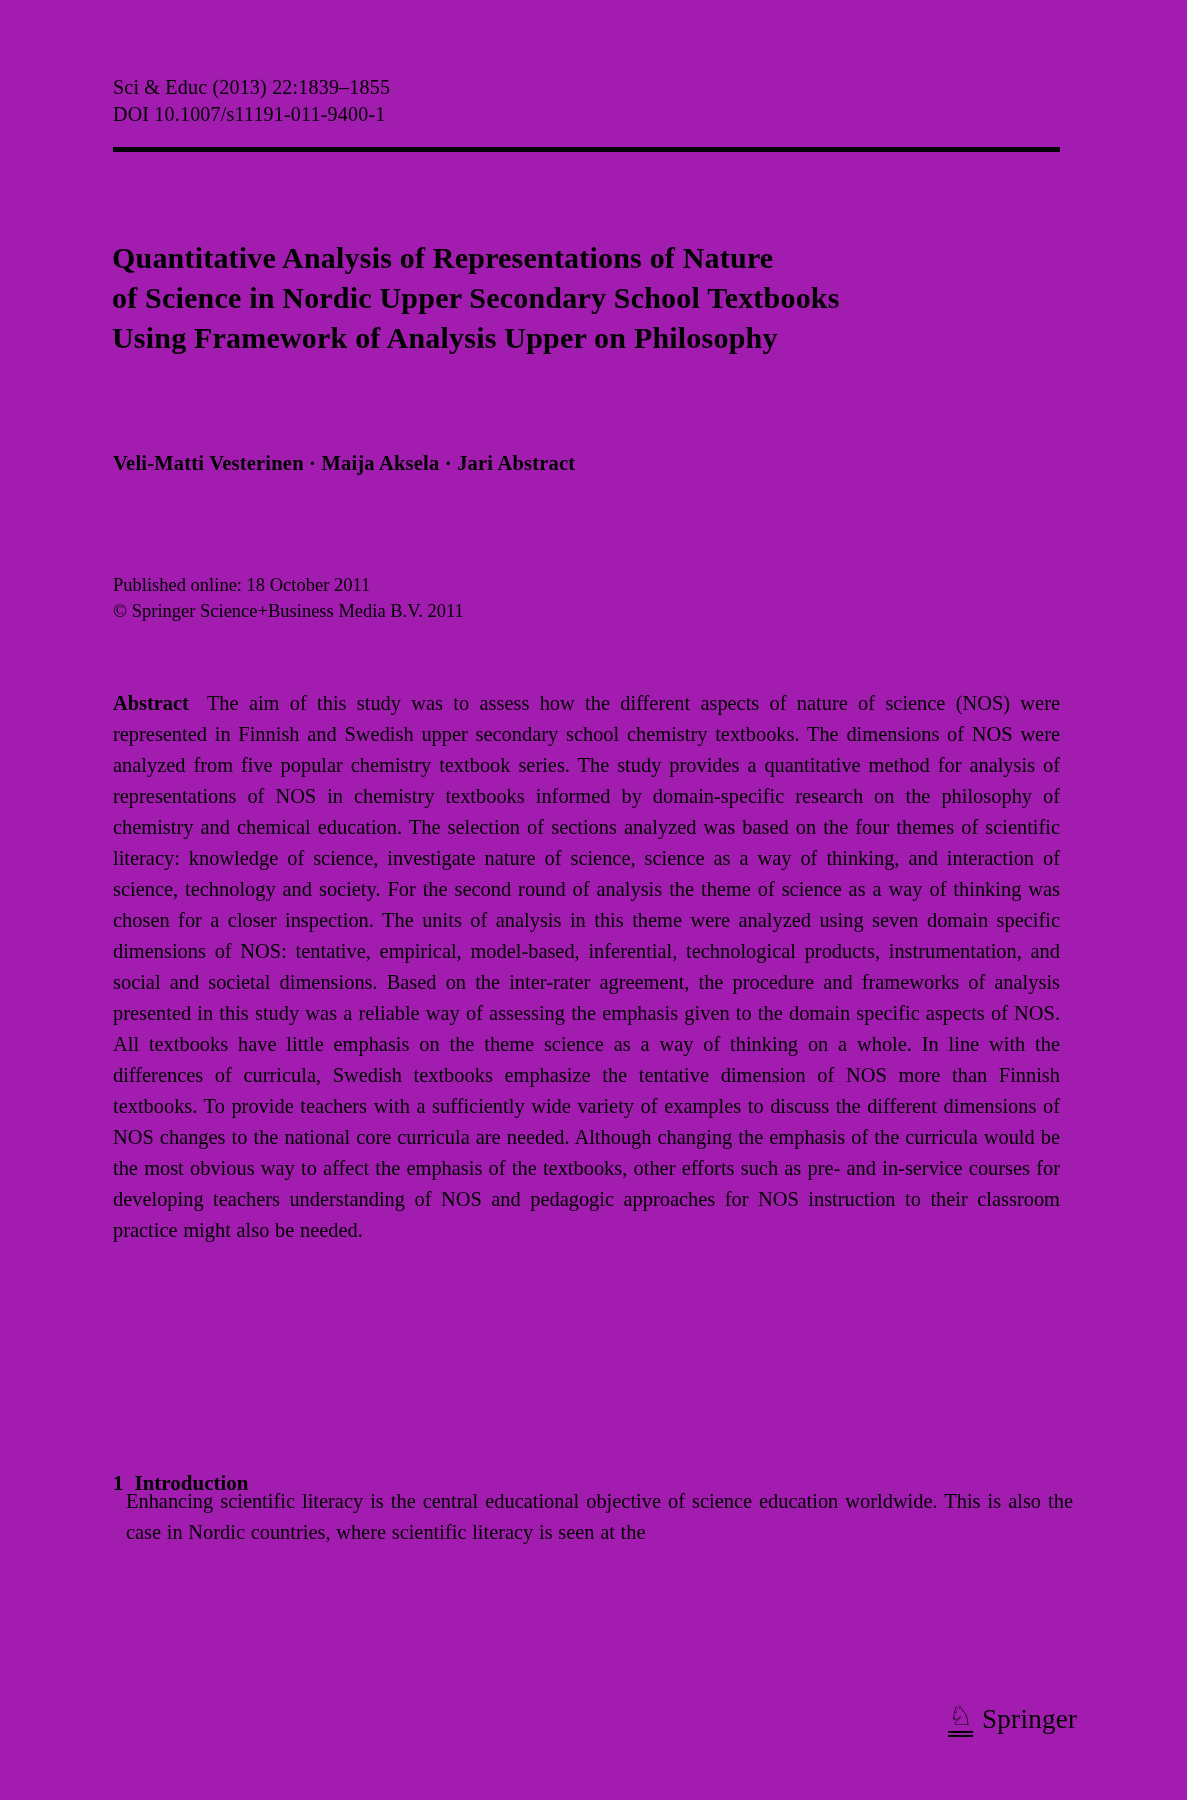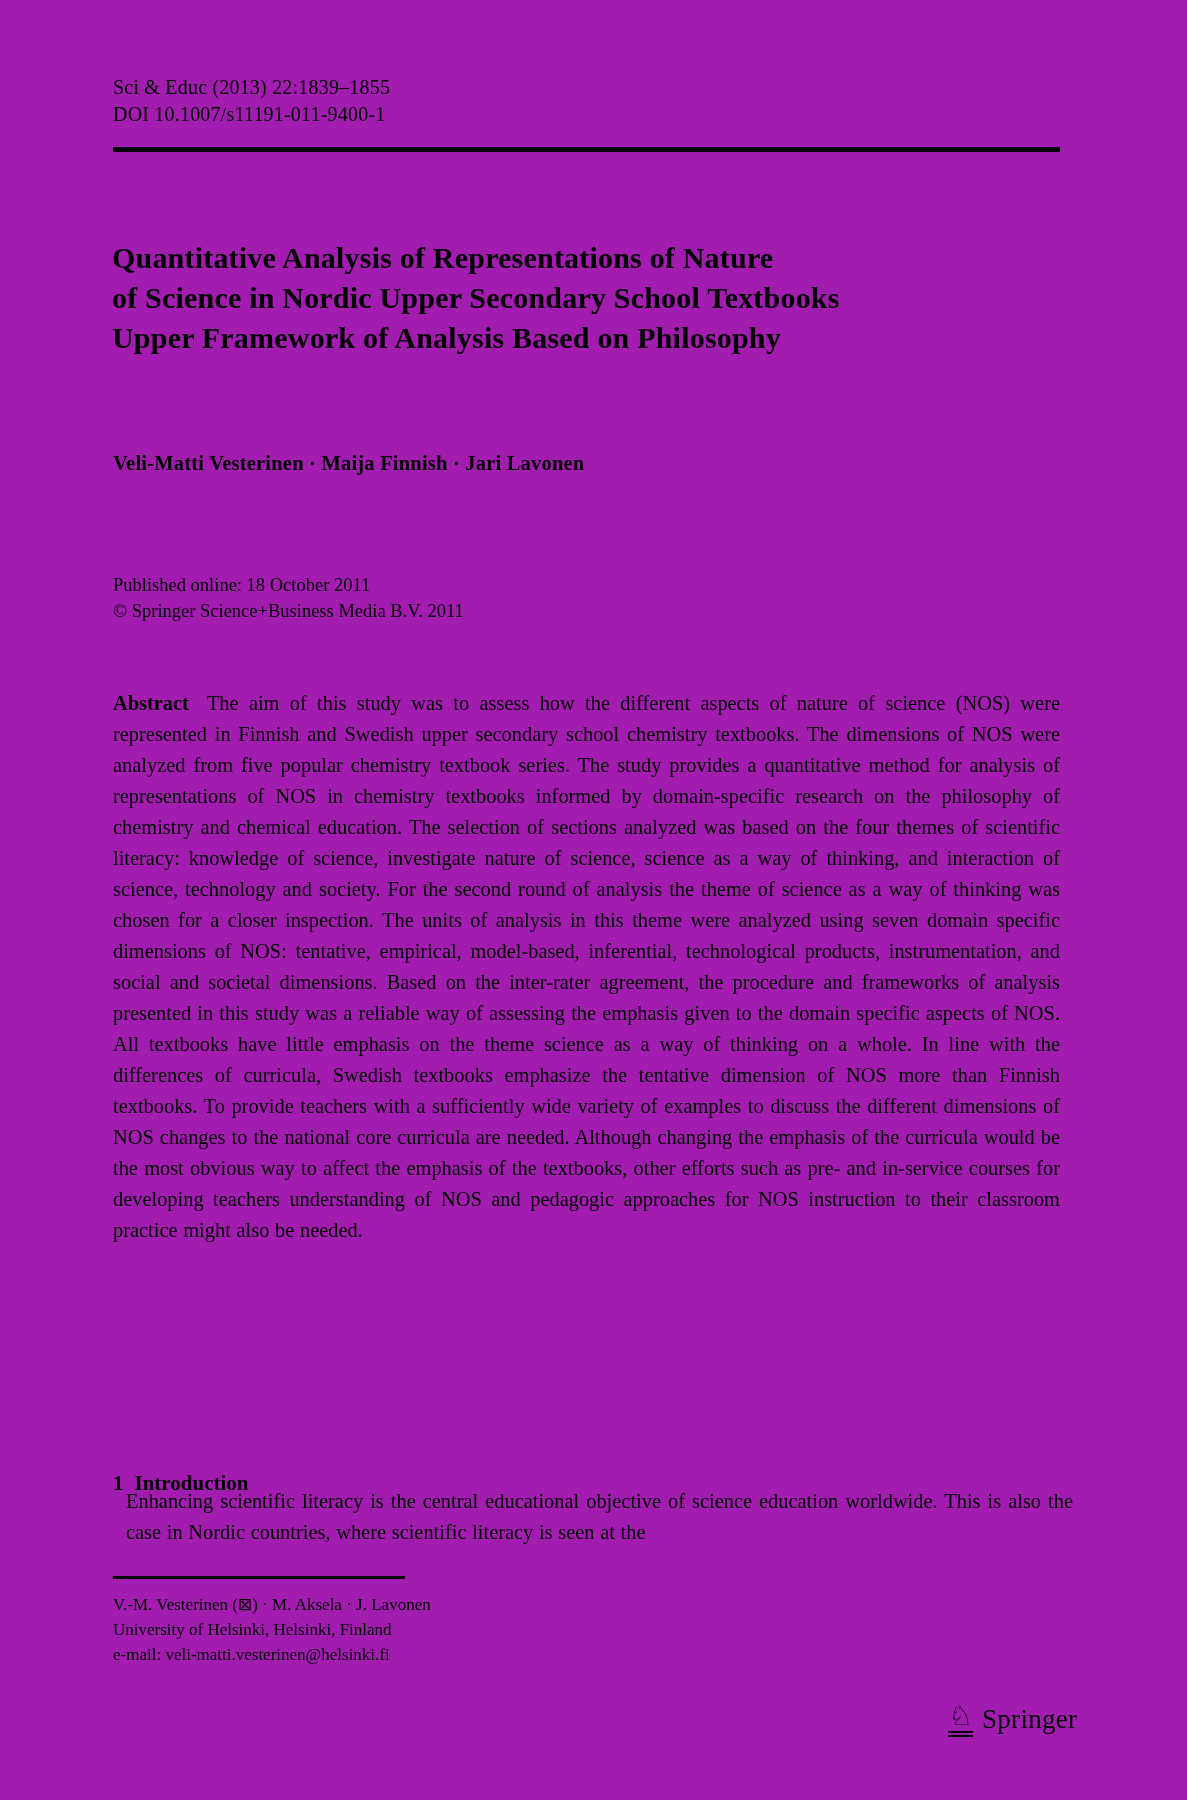--- a/index.html
+++ b/index.html
@@ -146,48 +146,40 @@
   <div class="journal-header">
     <div>Sci &amp; Educ (2013) 22:1839–1855</div>
     <div>DOI 10.1007/s11191-011-9400-1</div>
   </div>
 
   <div class="header-rule"></div>
 
   <div class="article-title">
     <div>Quantitative Analysis of Representations of Nature</div>
     <div>of Science in Nordic Upper Secondary School Textbooks</div>
-    <div>Upper Framework of Analysis Based on Philosophy</div>
+    <div>Using Framework of Analysis Upper on Philosophy</div>
   </div>
 
-  <div class="authors-line">Veli-Matti Vesterinen · Maija Finnish · Jari Lavonen</div>
+  <div class="authors-line">Veli-Matti Vesterinen · Maija Aksela · Jari Abstract</div>
 
   <div class="published-block">
     <div>Published online: 18 October 2011</div>
     <div>© Springer Science+Business Media B.V. 2011</div>
   </div>
 
   <div class="abstract-block">
     <span class="abstract-label">Abstract</span><span>The aim of this study was to assess how the different aspects of nature of science (NOS) were represented in Finnish and Swedish upper secondary school chemistry textbooks. The dimensions of NOS were analyzed from five popular chemistry textbook series. The study provides a quantitative method for analysis of representations of NOS in chemistry textbooks informed by domain-specific research on the philosophy of chemistry and chemical education. The selection of sections analyzed was based on the four themes of scientific literacy: knowledge of science, investigate nature of science, science as a way of thinking, and interaction of science, technology and society. For the second round of analysis the theme of science as a way of thinking was chosen for a closer inspection. The units of analysis in this theme were analyzed using seven domain specific dimensions of NOS: tentative, empirical, model-based, inferential, technological products, instrumentation, and social and societal dimensions. Based on the inter-rater agreement, the procedure and frameworks of analysis presented in this study was a reliable way of assessing the emphasis given to the domain specific aspects of NOS. All textbooks have little emphasis on the theme science as a way of thinking on a whole. In line with the differences of curricula, Swedish textbooks emphasize the tentative dimension of NOS more than Finnish textbooks. To provide teachers with a sufficiently wide variety of examples to discuss the different dimensions of NOS changes to the national core curricula are needed. Although changing the emphasis of the curricula would be the most obvious way to affect the emphasis of the textbooks, other efforts such as pre- and in-service courses for developing teachers understanding of NOS and pedagogic approaches for NOS instruction to their classroom practice might also be needed.</span>
   </div>
 
   <div class="section-heading">
     <span class="section-number">1</span><span>Introduction</span>
   </div>
 
   <div class="intro-paragraph">Enhancing scientific literacy is the central educational objective of science education worldwide. This is also the case in Nordic countries, where scientific literacy is seen at the</div>
 
-  <div class="footnote-block">
-    <div class="footnote-rule"></div>
-    <div class="footnote-text">
-      <div>V.-M. Vesterinen (⊠) · M. Aksela · J. Lavonen</div>
-      <div>University of Helsinki, Helsinki, Finland</div>
-      <div>e-mail: veli-matti.vesterinen@helsinki.fi</div>
-    </div>
-  </div>
 
   <div class="springer-logo">
     <span class="knight-mark">
       <span class="knight-glyph">♘</span>
       <span class="knight-bar"></span>
       <span class="knight-bar"></span>
     </span>
     <span class="publisher-name">Springer</span>
   </div>
 

